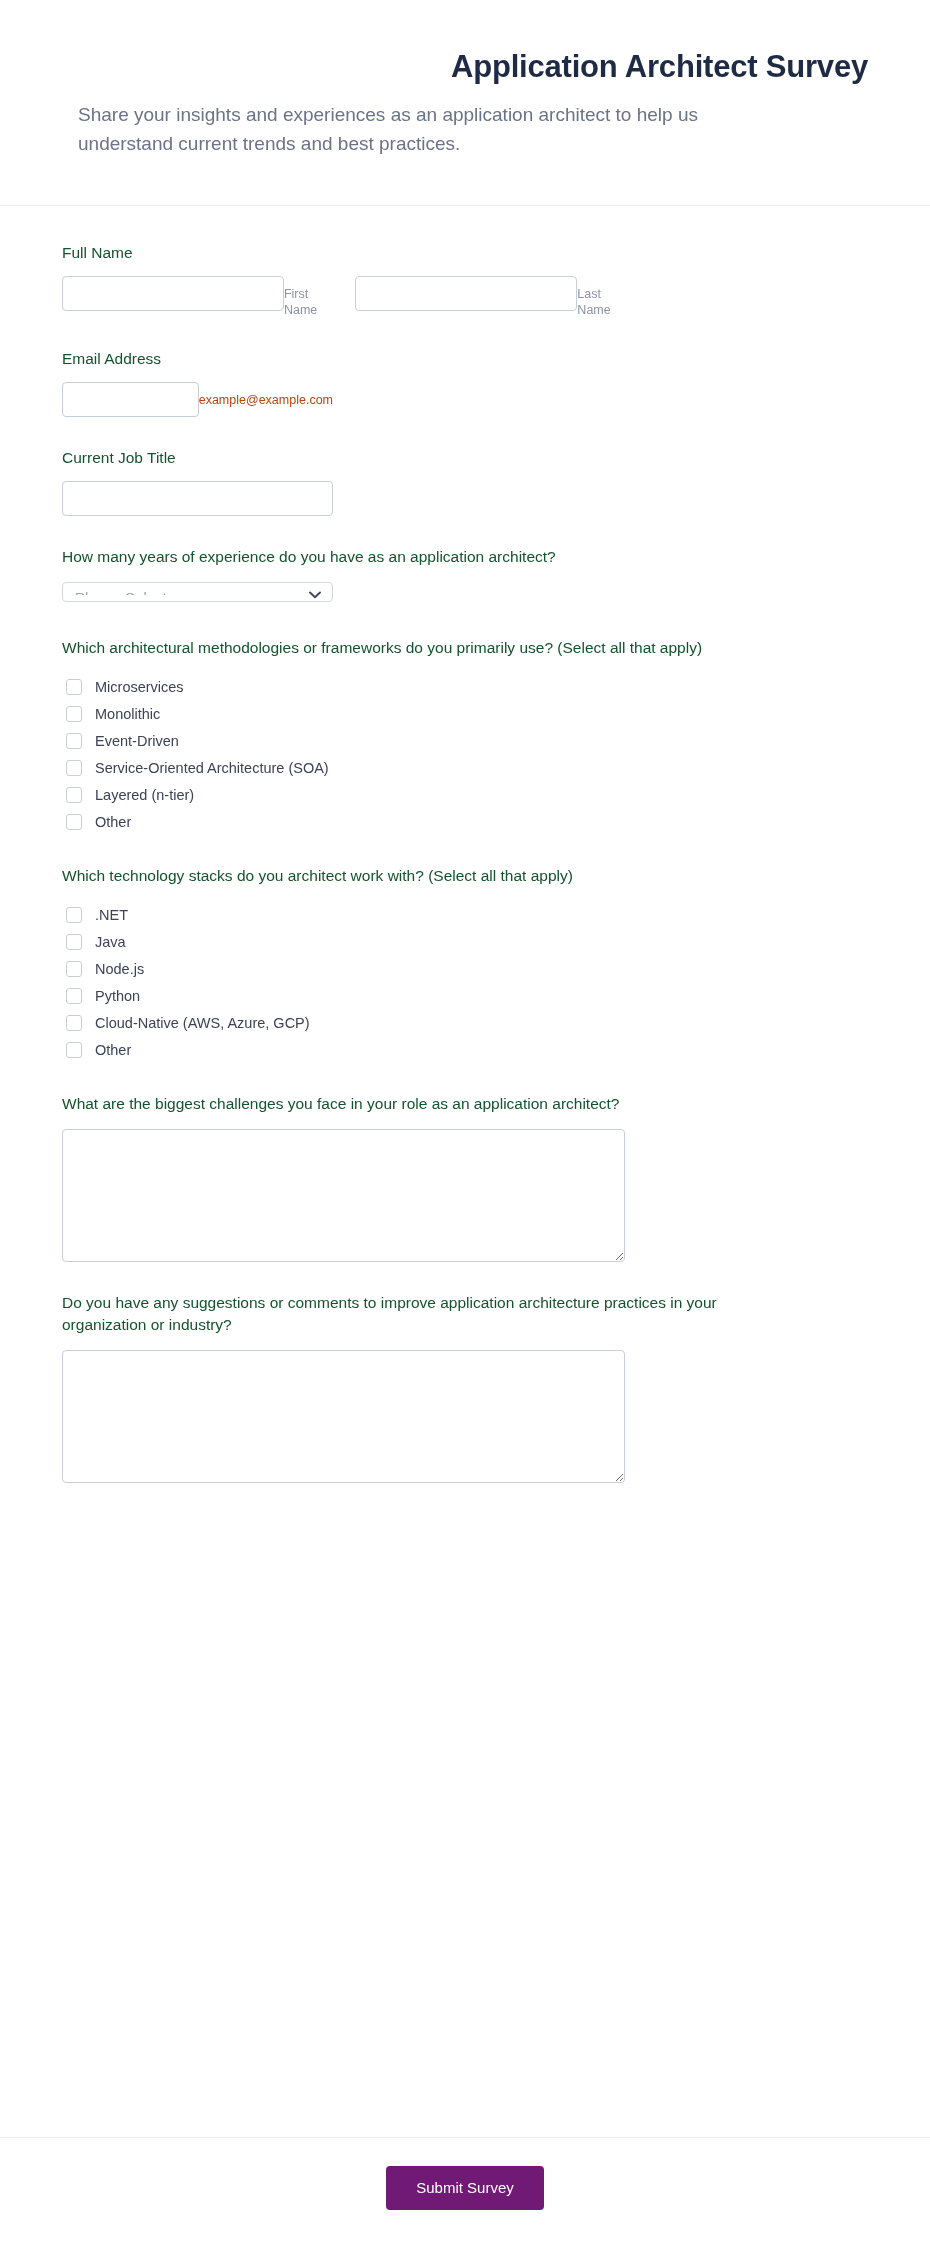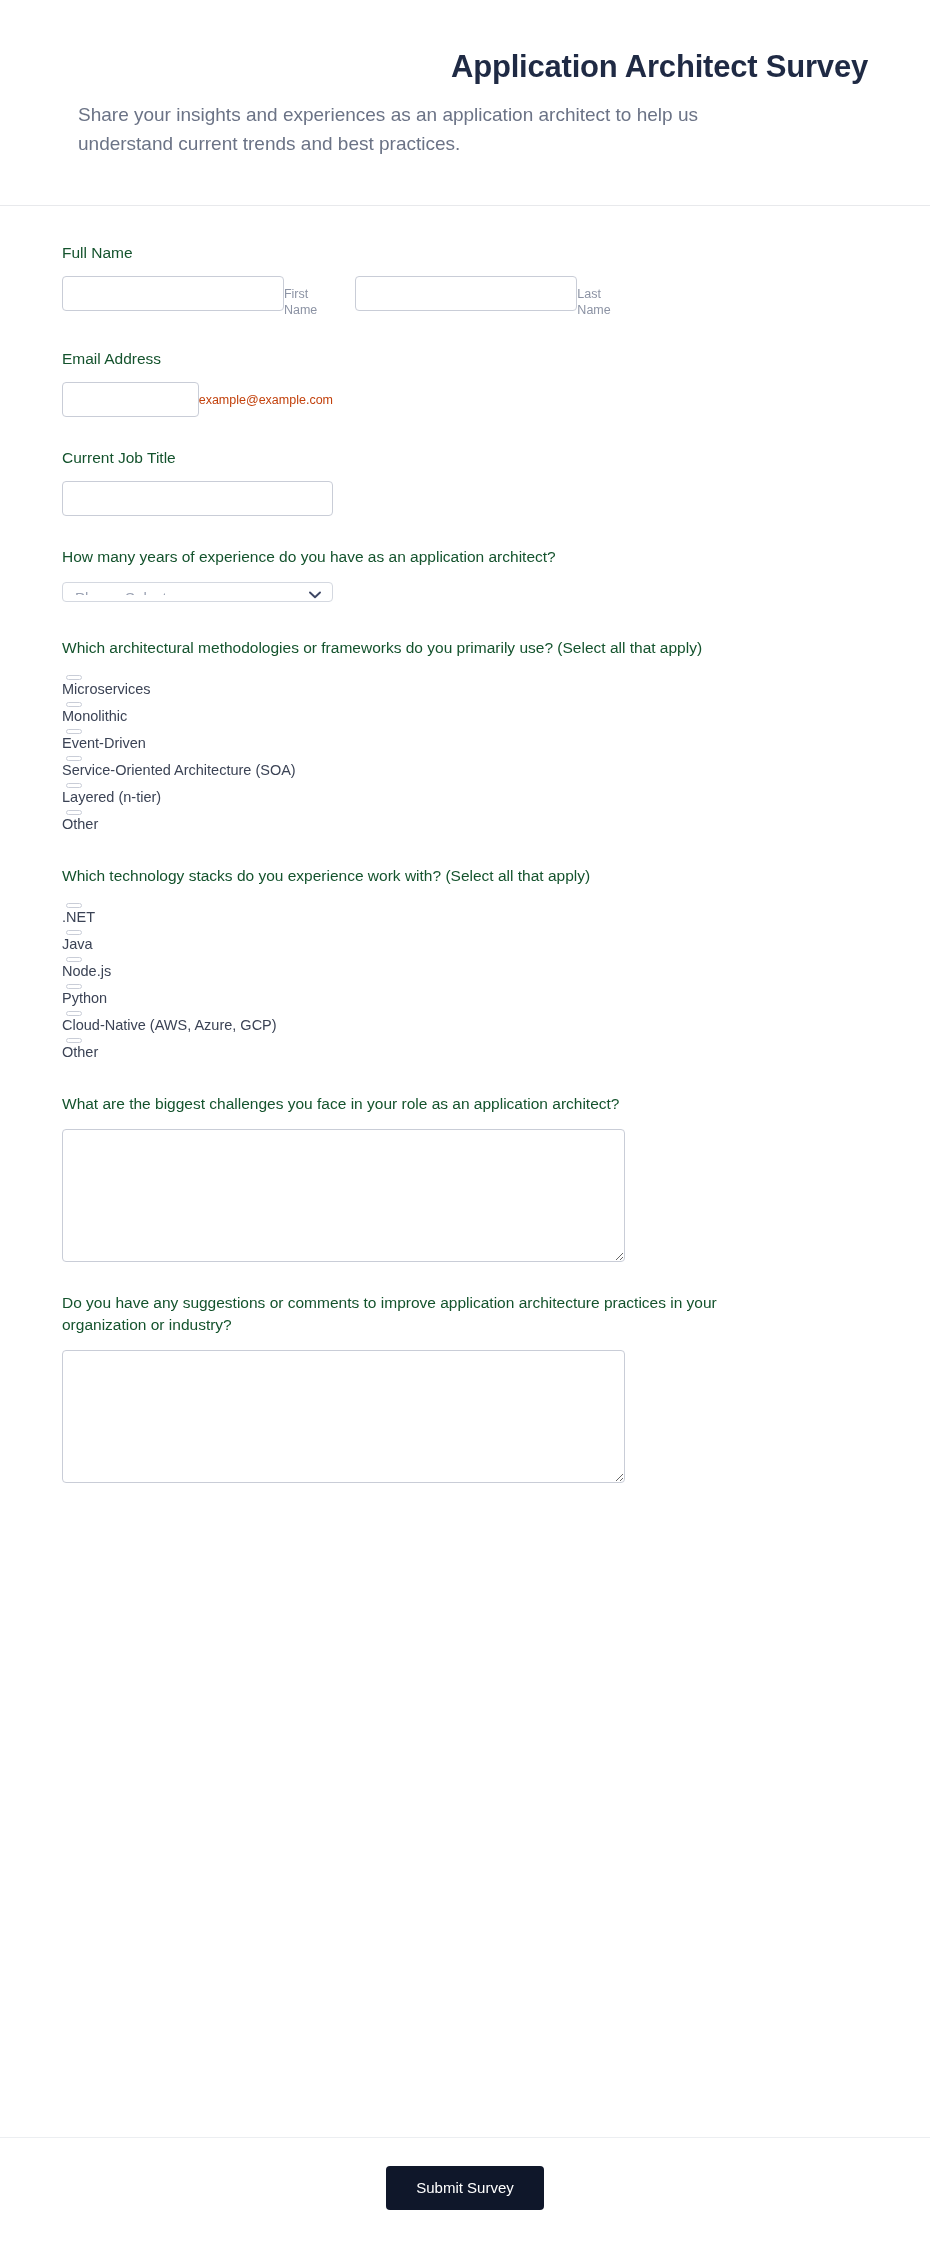--- a/index.html
+++ b/index.html
@@ -137,24 +137,23 @@
   .select-chevron svg { display: block; }
 
   
   .checkbox-list {
     margin: 0;
     padding: 0;
     list-style: none;
   }
   .checkbox-item {
     display: flex;
-    align-items: flex-start;
+    align-items: center;
     padding: 2px 0;
     height: 27px;
-    flex-direction: column;
   }
   .checkbox-box {
     width: 16px;
     height: 16px;
     min-width: 16px;
     border: 1px solid #c9cdd7;
     border-radius: 3px;
     background: #ffffff;
     margin-right: 13px;
     margin-left: 4px;
@@ -186,21 +185,21 @@
   .form-footer {
     border-top: 1px solid #eceef1;
     padding: 28px 62px 46px 62px;
     background: #ffffff;
     display: flex;
     justify-content: center;
   }
   .submit-button {
     min-width: 155px;
     padding: 13px 30px;
-    background: #0f172a;
+    background: #701a75;
     color: #ffffff;
     font-family: "Liberation Sans", sans-serif;
     font-size: 15px;
     font-weight: normal;
     border: none;
     border-radius: 4px;
     cursor: pointer;
     line-height: 1.2;
   }
 </style>
@@ -283,21 +282,21 @@
           <span class="checkbox-label">Layered (n-tier)</span>
         </li>
         <li class="checkbox-item">
           <span class="checkbox-box"></span>
           <span class="checkbox-label">Other</span>
         </li>
       </ul>
     </div>
 
     <div class="field-block">
-      <label class="field-label question">Which technology stacks do you experience work with? (Select all that apply)</label>
+      <label class="field-label question">Which technology stacks do you architect work with? (Select all that apply)</label>
       <ul class="checkbox-list">
         <li class="checkbox-item">
           <span class="checkbox-box"></span>
           <span class="checkbox-label">.NET</span>
         </li>
         <li class="checkbox-item">
           <span class="checkbox-box"></span>
           <span class="checkbox-label">Java</span>
         </li>
         <li class="checkbox-item">

